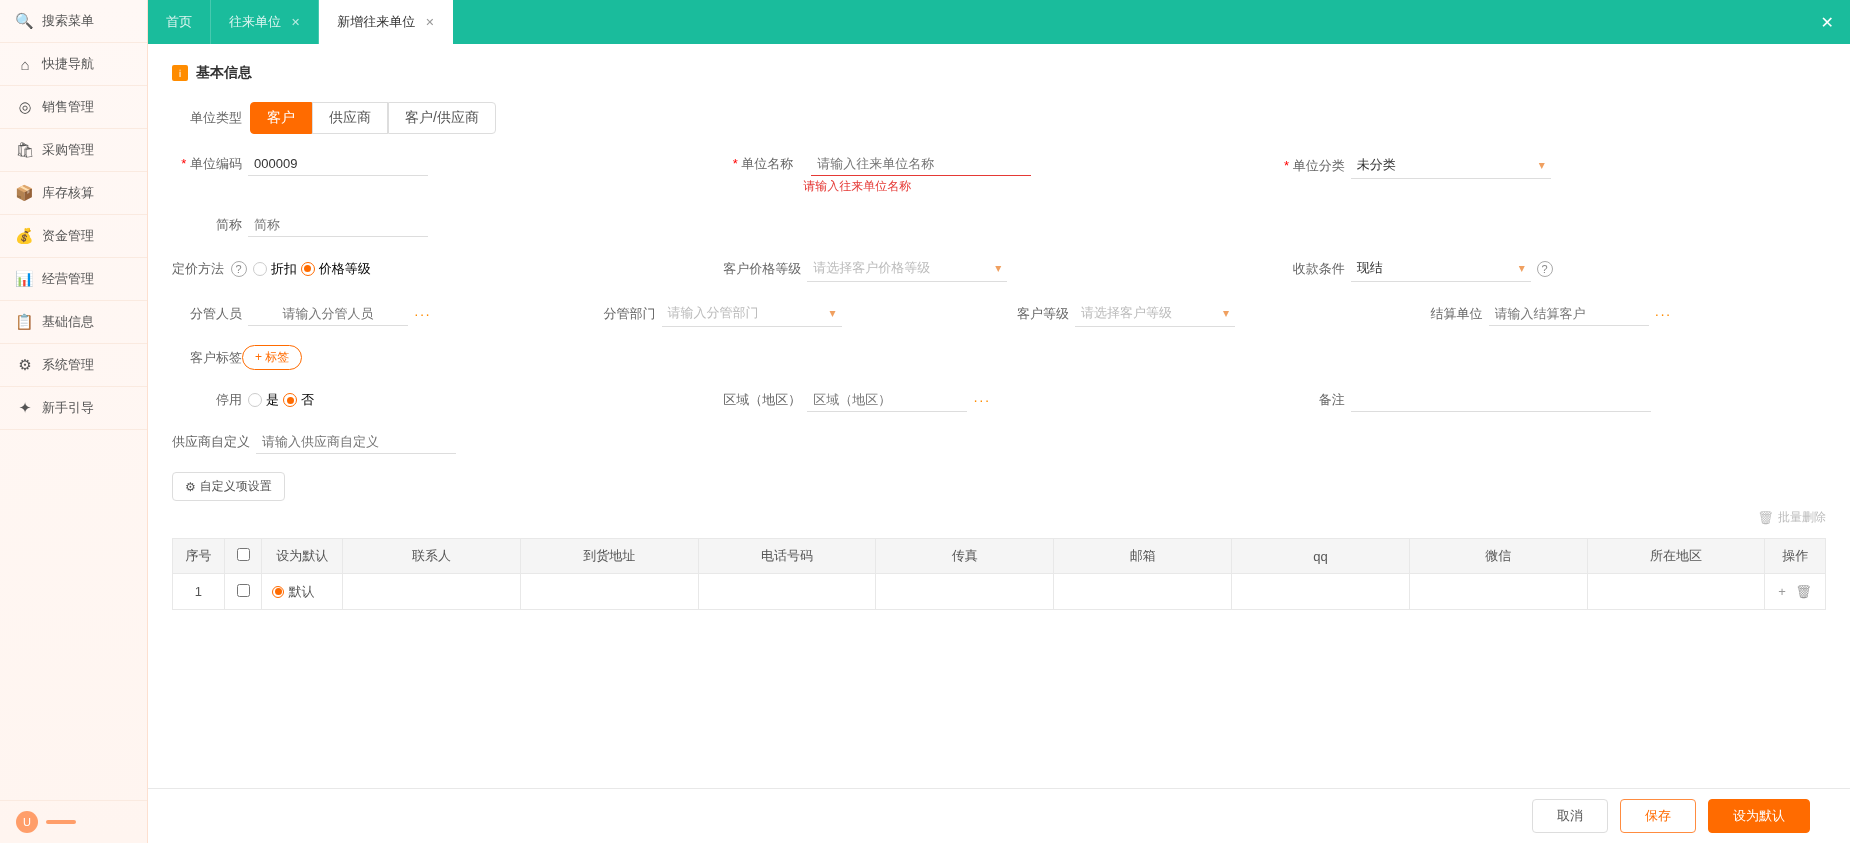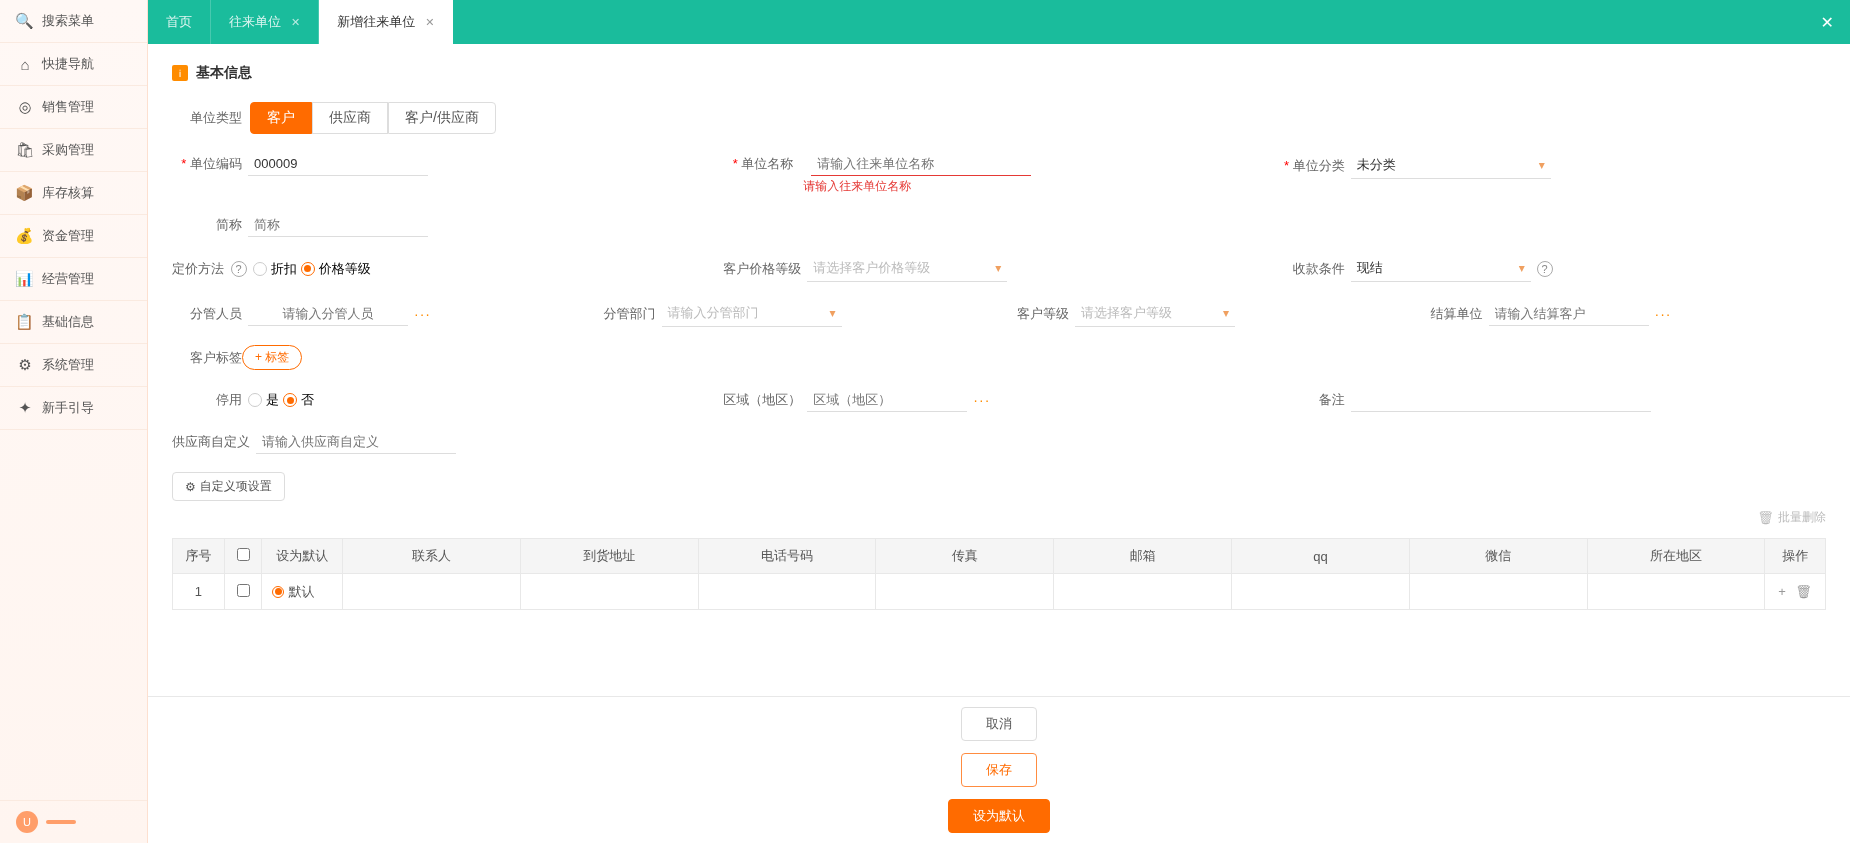--- a/index.html
+++ b/index.html
@@ -221,21 +221,20 @@
     
     .bottom-bar {
       background: #fff;
       border-top: 1px solid #e8e8e8;
       padding: 10px 40px;
       display: flex;
       align-items: center;
       justify-content: flex-end;
       gap: 12px;
       flex-shrink: 0;
-      flex-direction: column;
     }
     .btn {
       padding: 7px 24px;
       border-radius: 4px;
       cursor: pointer;
       font-size: 13px;
       border: 1px solid #ddd;
     }
     .btn-cancel { background: white; color: #555; }
     .btn-save { background: white; color: #ff6b00; border-color: #ff8c40; }

